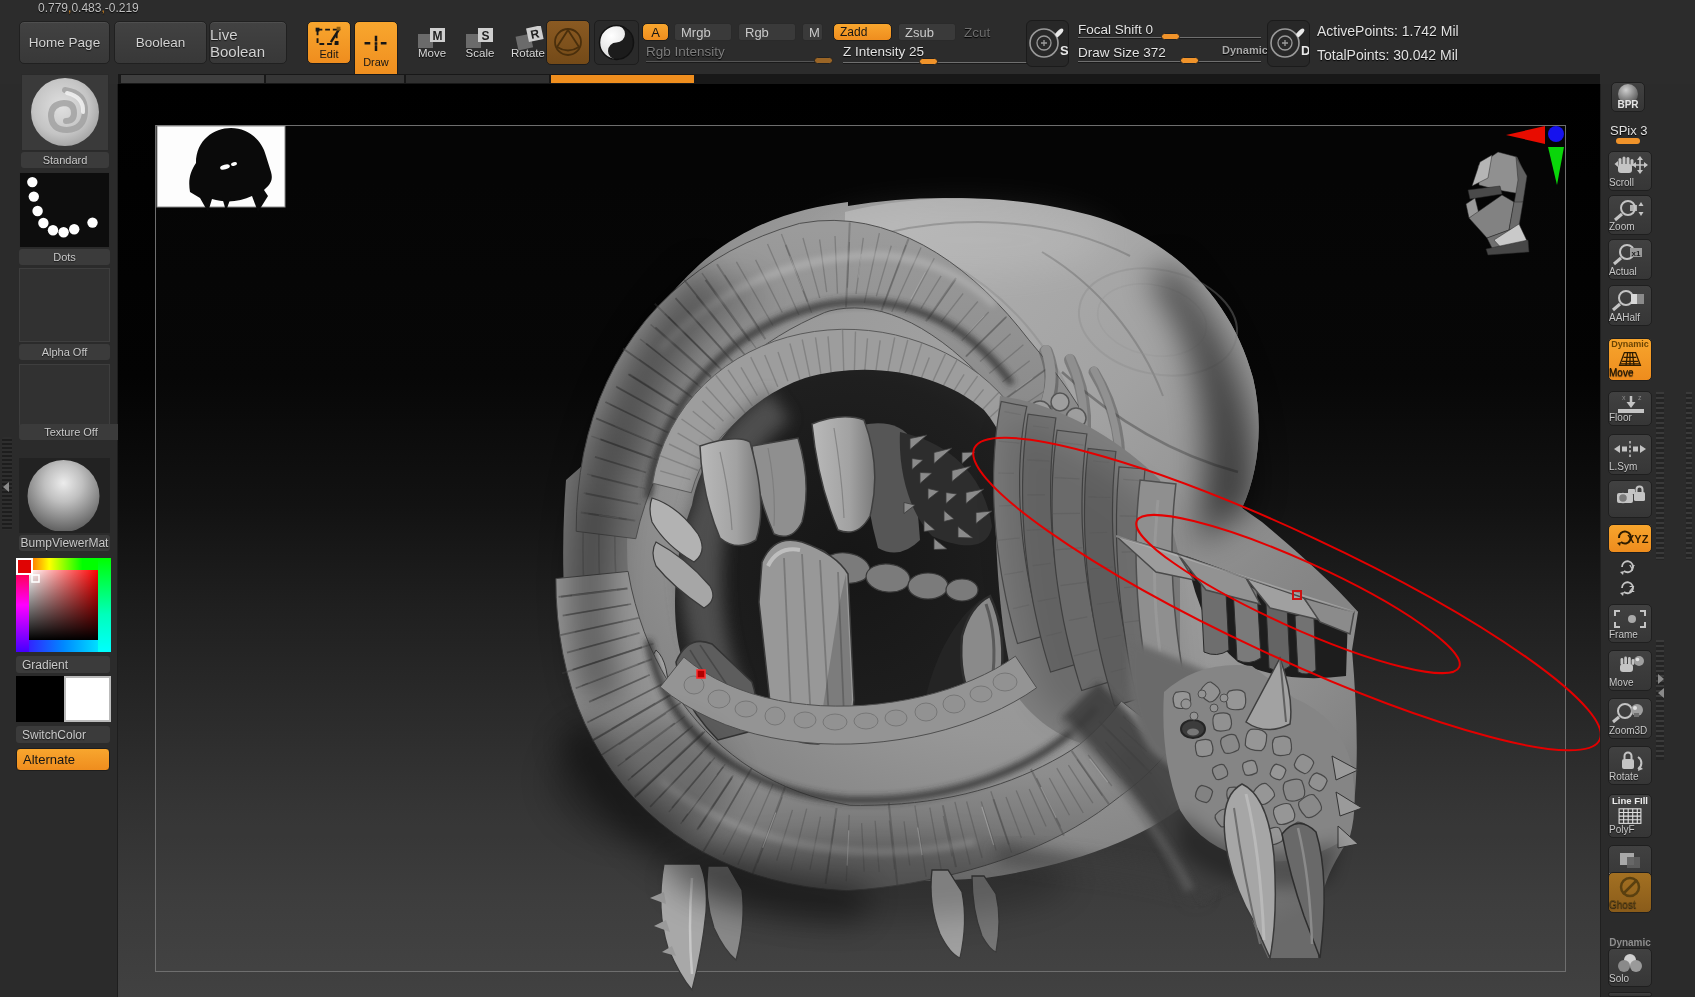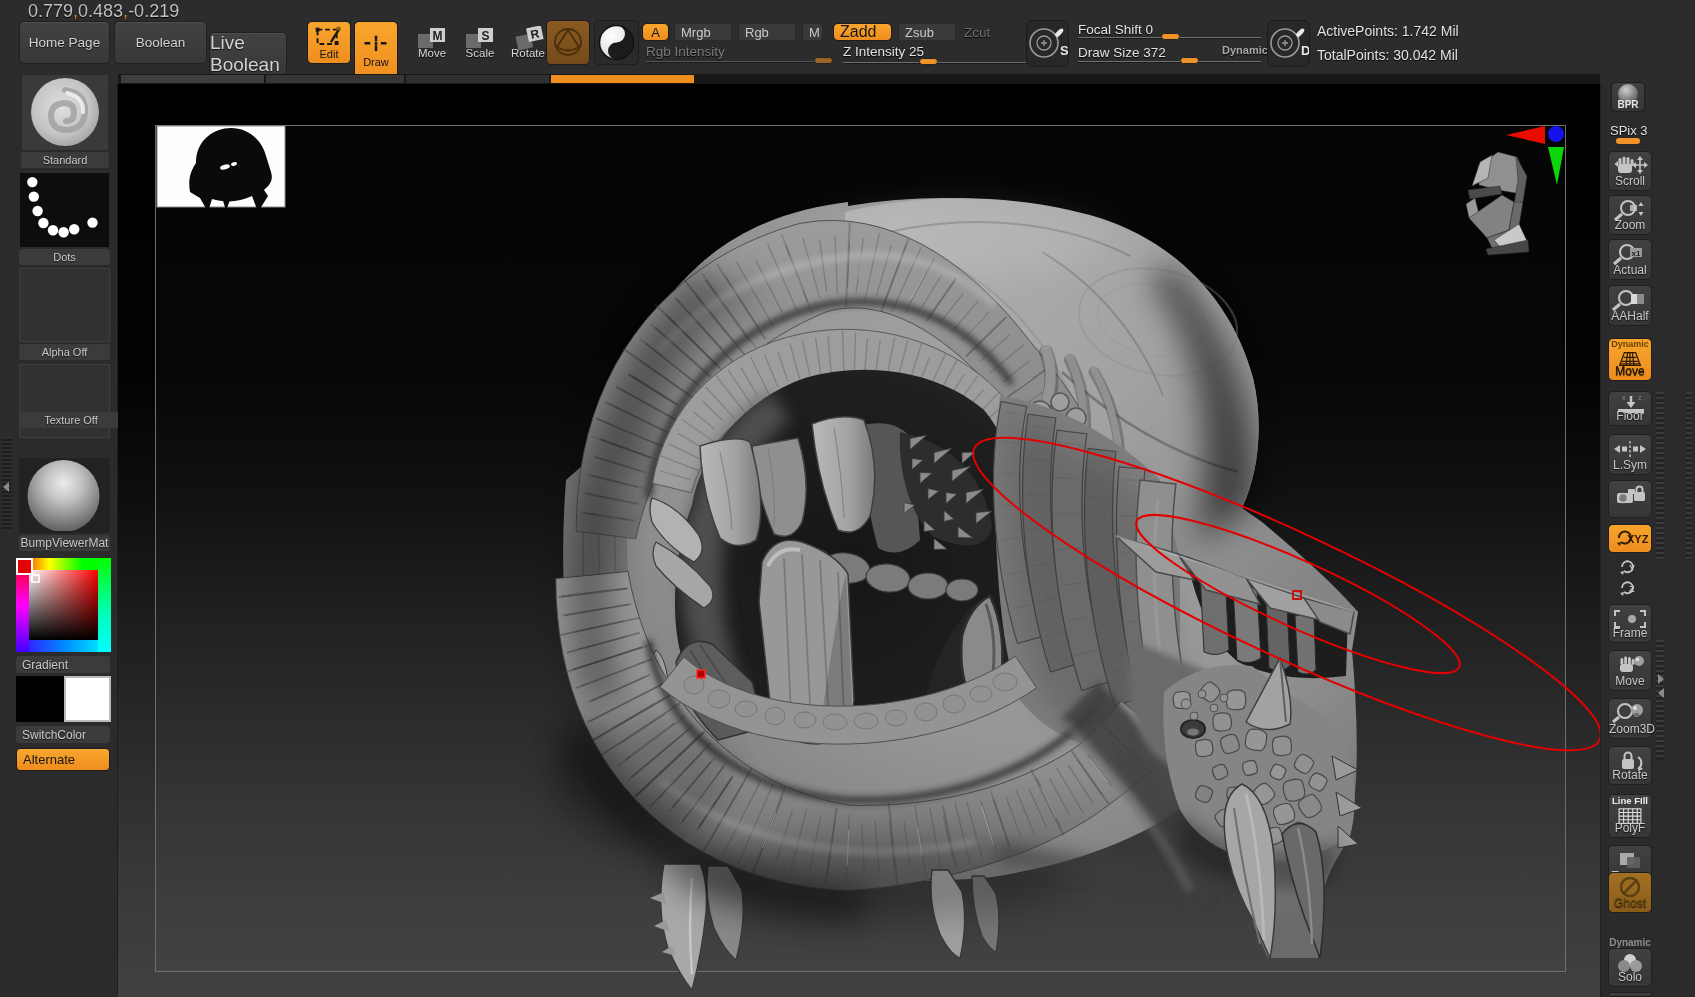--- a/index.html
+++ b/index.html
@@ -7,31 +7,31 @@
 border-radius:5px;color:#d2d2d2;font-size:13.5px;display:flex;align-items:center;justify-content:center;
 text-shadow:0 1px 1px #111;box-shadow:inset 0 1px 0 rgba(255,255,255,0.07)}
 .obtn{position:absolute;background:linear-gradient(#f8a62e,#ef8d1e);border:1px solid #1d1d1d;border-radius:5px;
 color:#151515;display:flex;align-items:center;justify-content:center;font-size:13.5px}
 .sbtn{position:absolute;background:#3a3a3a;border:1px solid #2a2a2a;border-radius:3px;color:#c9c9c9;
 font-size:13px;display:flex;align-items:center;padding-left:6px}
 .lbl{position:absolute;background:#3b3b3b;border-radius:3px;color:#c9c9c9;font-size:11px;
 display:flex;align-items:center;justify-content:center;text-shadow:0 1px 1px #161616}
 .rtile{position:absolute;left:1608px;width:44px;background:linear-gradient(#414141,#363636);
 border:1px solid #1f1f1f;border-radius:5px;color:#c9c9c9;font-size:10px;text-align:center}
-.rtxt{position:absolute;width:100%;bottom:2px;left:0;text-align:center;color:#c9c9c9;font-size:12px;text-shadow:0 1px 1px #111}
+.rtxt{position:absolute;width:100%;bottom:2px;left:0;text-align:left;color:#c9c9c9;font-size:10px;text-shadow:0 1px 1px #111}
 .ticon{position:absolute;left:0;top:2px;width:100%;display:flex;justify-content:center}
 .slab{position:absolute;color:#e2e2e2;font-size:13.5px;text-shadow:0 1px 1px #000;white-space:nowrap}
 .track{position:absolute;height:1px;background:#6f6f6f;box-shadow:0 1px 0 #1a1a1a}
 .handle{position:absolute;width:19px;height:7px;border-radius:3.5px;background:#f0932a;border:1px solid #222}
 </style></head><body>
 <div class="abs" style="left:0;top:0;width:1695px;height:84px;background:#2c2c2c"></div>
-<div class="abs slab" style="left:28px;top:1px;font-size:18px;color:#c0c0c0">0.779<span style="color:#d88b28">,</span>0.483<span style="color:#d88b28">,</span>-0.219</div>
+<div class="abs slab" style="left:38px;top:1px;font-size:12px;color:#c0c0c0">0.779<span style="color:#d88b28">,</span>0.483<span style="color:#d88b28">,</span>-0.219</div>
 <div class="btn" style="left:19px;top:21px;width:91px;height:43px">Home Page</div>
 <div class="btn" style="left:114px;top:21px;width:93px;height:43px">Boolean</div>
-<div class="btn" style="left:209px;top:32px;width:78px;height:43px;font-size:19px">Live Boolean</div>
+<div class="btn" style="left:209px;top:21px;width:78px;height:43px;font-size:15px">Live Boolean</div>
 <div class="obtn" style="left:307px;top:21px;width:44px;height:43px">
 <svg width="44" height="43" viewBox="0 0 44 43">
 <g fill="none" stroke="#161616" stroke-width="2">
 <rect x="10" y="8" width="20" height="15" stroke-dasharray="5 3"></rect>
 <path d="M24,21 L33,7" stroke-width="2.5"></path>
       </g>
 <rect x="30" y="5" width="4" height="4" fill="#8a5a10"></rect>
 <rect x="8" y="6" width="4" height="4" fill="#161616"></rect>
       <rect x="28" y="20" width="4" height="4" fill="#161616"></rect>
 <text x="22" y="38" font-size="11.5" text-anchor="middle" fill="#151515">Edit</text>
@@ -90,21 +90,21 @@
         </radialGradient>
       </defs>
 <circle cx="21.5" cy="21.5" r="17" fill="url(#mg)"></circle>
 <path d="M21.5,4.5 A17,17 0 0 1 21.5,38.5 A8.5,8.5 0 0 1 21.5,21.5 A8.5,8.5 0 0 0 21.5,4.5 Z" fill="#1c1c1c"></path>
 <circle cx="21.5" cy="21.5" r="17" fill="none" stroke="#111" stroke-width="1.5"></circle>
     </svg></div>
 <div class="obtn" style="left:642px;top:23px;width:27px;height:18px;font-size:13px">A</div>
 <div class="sbtn" style="left:674px;top:23px;width:58px;height:18px">Mrgb</div>
 <div class="sbtn" style="left:738px;top:23px;width:58px;height:18px">Rgb</div>
 <div class="sbtn" style="left:802px;top:23px;width:21px;height:18px">M</div>
-<div class="obtn" style="left:833px;top:23px;width:59px;height:18px;justify-content:flex-start;padding-left:6px;font-size:16px">Zadd</div>
+<div class="obtn" style="left:833px;top:23px;width:59px;height:18px;justify-content:flex-start;padding-left:6px;font-size:12px">Zadd</div>
 <div class="sbtn" style="left:898px;top:23px;width:58px;height:18px">Zsub</div>
 <div class="abs slab" style="left:964px;top:25px;color:#6d6d6d">Zcut</div>
 <div class="abs slab" style="left:646px;top:44px;color:#7d7d7d">Rgb Intensity</div>
 <div class="track" style="left:646px;top:61px;width:186px;background:#555"></div>
 <div class="handle" style="left:814px;top:57px;background:#9a6526"></div>
 <div class="abs slab" style="left:843px;top:44px">Z Intensity 25</div>
 <div class="track" style="left:843px;top:62px;width:216px"></div>
 <div class="handle" style="left:919px;top:58px"></div>
 <div class="abs" style="left:1026px;top:20px;width:43px;height:47px;background:#282828;border:1px solid #1b1b1b;border-radius:6px">
 <svg width="41" height="45" viewBox="0 0 41 45">
@@ -158,21 +158,21 @@
       <circle cx="23.4" cy="50" r="5.2" fill="#fff"></circle>
       <circle cx="33" cy="57.3" r="5.2" fill="#fff"></circle>
       <circle cx="43.6" cy="59.2" r="5.2" fill="#fff"></circle>
       <circle cx="54.2" cy="56.3" r="5.2" fill="#fff"></circle>
       <circle cx="72.5" cy="49.6" r="5.2" fill="#fff"></circle>
     </svg></div>
 <div class="lbl" style="left:19px;top:249px;width:91px;height:16px">Dots</div>
 <div class="abs" style="left:19px;top:268px;width:91px;height:74px;background:#313131;border:1px solid #3e3e3e"></div>
 <div class="lbl" style="left:19px;top:344px;width:91px;height:16px">Alpha Off</div>
 <div class="abs" style="left:19px;top:364px;width:91px;height:74px;background:#313131;border:1px solid #3e3e3e"></div>
-<div class="lbl" style="left:19px;top:412px;width:104px;height:16px">Texture Off</div>
+<div class="lbl" style="left:19px;top:424px;width:104px;height:16px">Texture Off</div>
 <div class="abs" style="left:19px;top:458px;width:91px;height:75px;background:#222">
 <svg width="89" height="73">
       <defs>
         <radialGradient id="bvm" cx="0.5" cy="0.32" r="0.75">
 <stop offset="0" stop-color="#ececec"></stop>
           <stop offset="0.35" stop-color="#c0c0c0"></stop>
           <stop offset="1" stop-color="#4f4f4f"></stop>
         </radialGradient>
       </defs>
 <circle cx="44.5" cy="38" r="36" fill="url(#bvm)"></circle>

